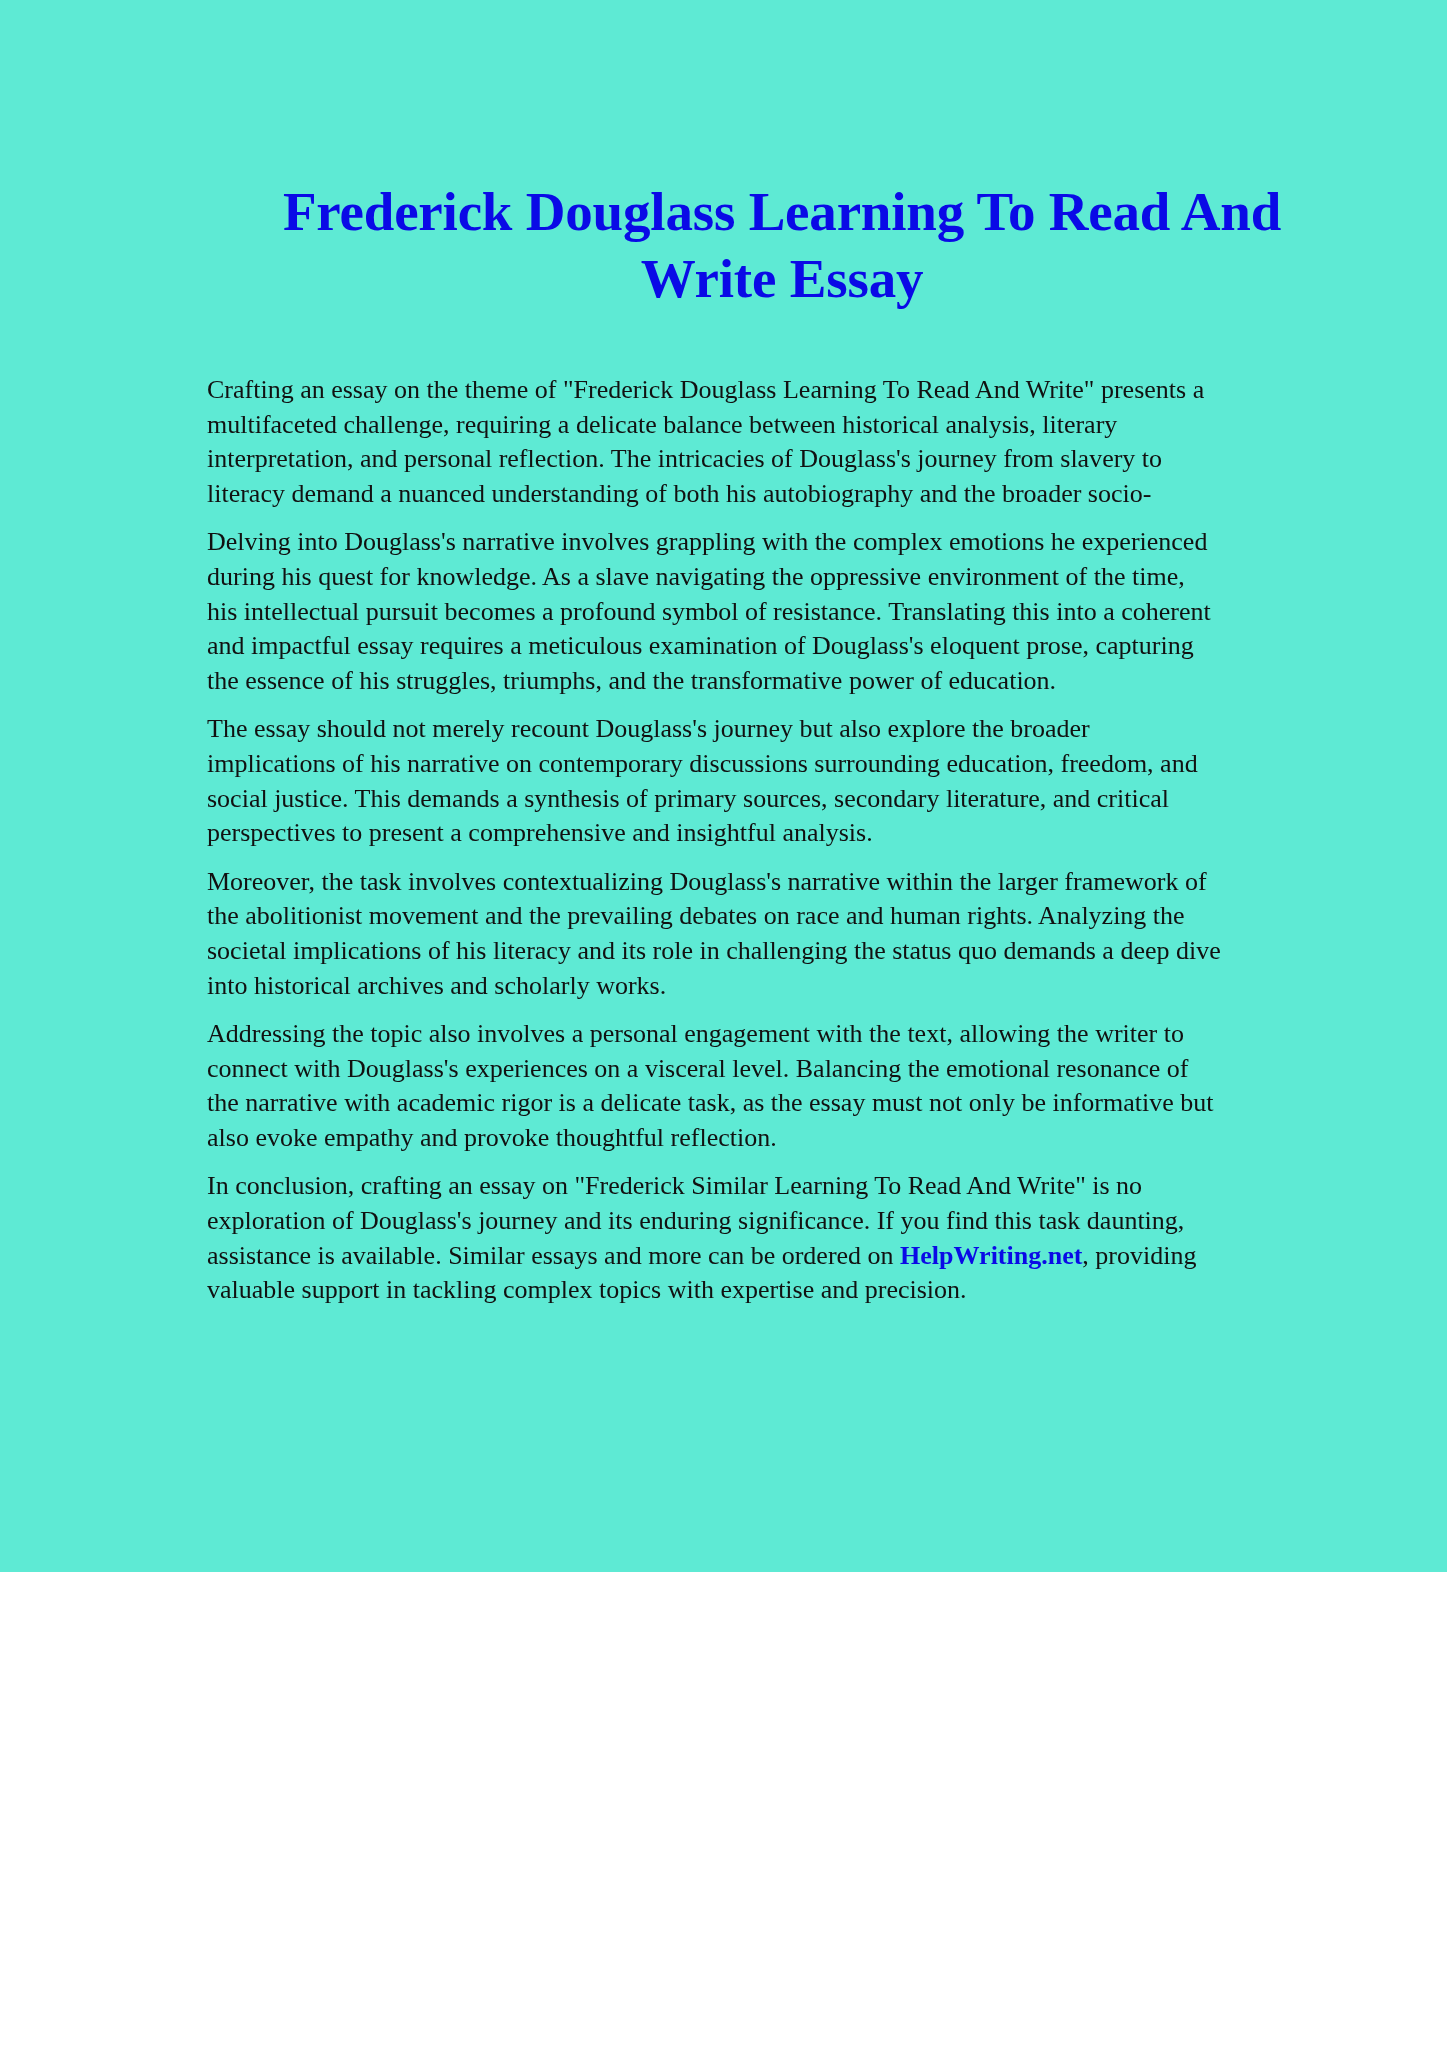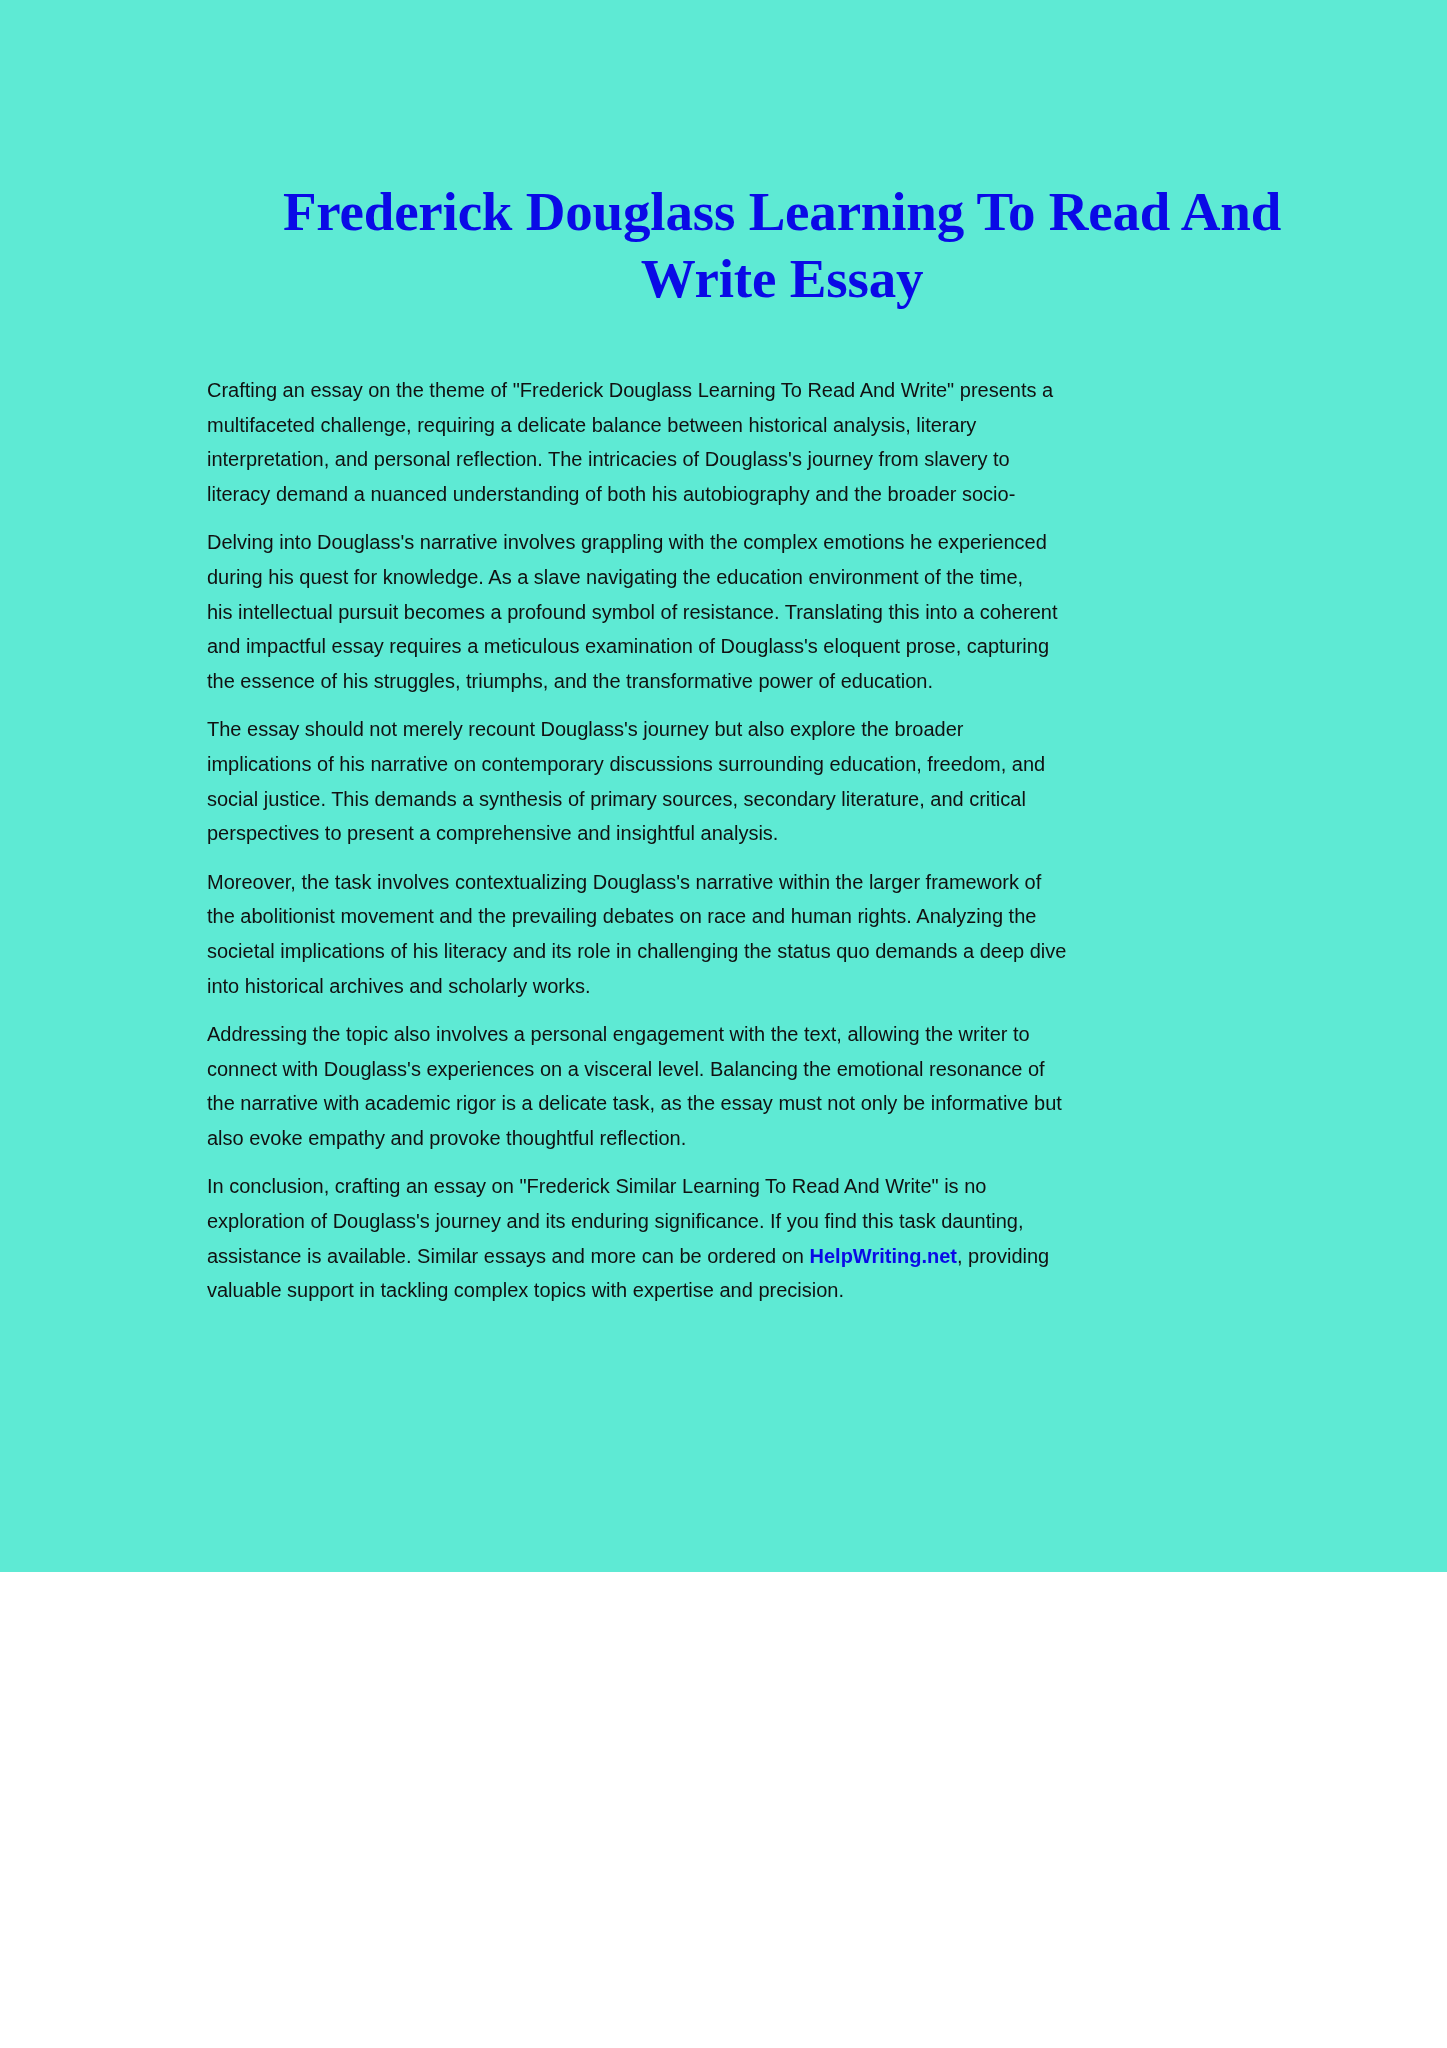--- a/index.html
+++ b/index.html
@@ -33,22 +33,22 @@
       font-size: 55px;
       line-height: 67px;
       color: #0a0ae6;
       letter-spacing: -0.2px;
     }
     .body {
       position: absolute;
       left: 207px;
       top: 373px;
       width: 1150px;
-      font-family: Liberation Sans, sans-serif;
-      font-size: 20px;
+      font-family: Liberation Serif, serif;
+      font-size: 26px;
       line-height: 34.6px;
       color: #111111;
     }
     .para {
       margin: 0 0 14px 0;
       white-space: normal;
     }
     .line {
       display: block;
       white-space: nowrap;
@@ -74,21 +74,21 @@
 
     <p class="para">
       <span class="line">Crafting an essay on the theme of "Frederick Douglass Learning To Read And Write" presents a</span>
       <span class="line">multifaceted challenge, requiring a delicate balance between historical analysis, literary</span>
       <span class="line">interpretation, and personal reflection. The intricacies of Douglass's journey from slavery to</span>
       <span class="line">literacy demand a nuanced understanding of both his autobiography and the broader socio-</span>
     </p>
 
     <p class="para">
       <span class="line">Delving into Douglass's narrative involves grappling with the complex emotions he experienced</span>
-      <span class="line">during his quest for knowledge. As a slave navigating the education environment of the time,</span>
+      <span class="line">during his quest for knowledge. As a slave navigating the oppressive environment of the time,</span>
       <span class="line">his intellectual pursuit becomes a profound symbol of resistance. Translating this into a coherent</span>
       <span class="line">and impactful essay requires a meticulous examination of Douglass's eloquent prose, capturing</span>
       <span class="line">the essence of his struggles, triumphs, and the transformative power of education.</span>
     </p>
 
     <p class="para">
       <span class="line">The essay should not merely recount Douglass's journey but also explore the broader</span>
       <span class="line">implications of his narrative on contemporary discussions surrounding education, freedom, and</span>
       <span class="line">social justice. This demands a synthesis of primary sources, secondary literature, and critical</span>
       <span class="line">perspectives to present a comprehensive and insightful analysis.</span>

